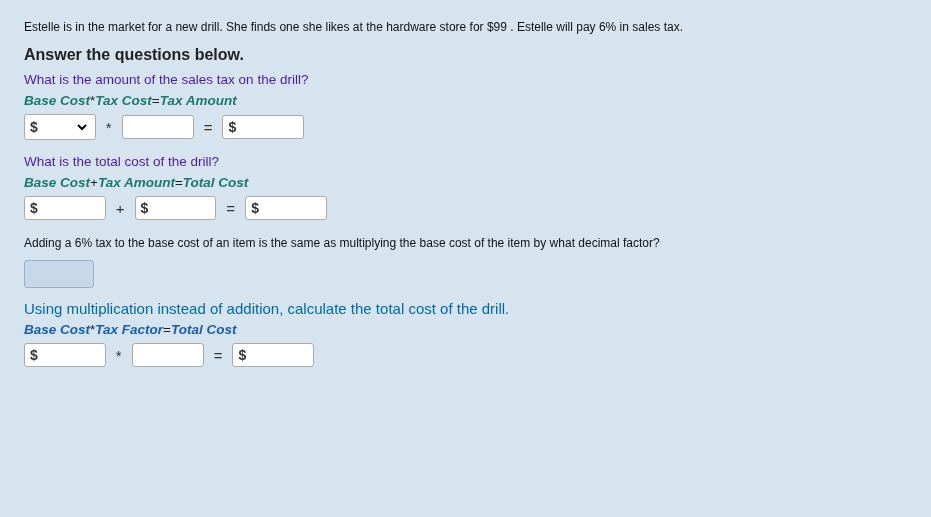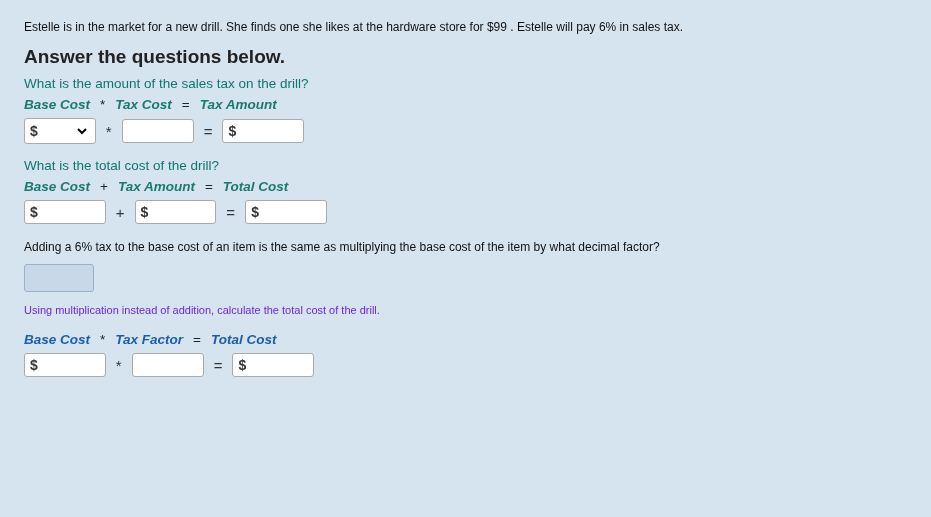--- a/index.html
+++ b/index.html
@@ -13,32 +13,32 @@
       color: #222;
     }
     .intro-text {
       font-size: 12px;
       line-height: 1.5;
       margin-bottom: 10px;
       color: #111;
     }
     .instruction {
       font-weight: bold;
-      font-size: 19px;
+      font-size: 16px;
       margin-bottom: 8px;
     }
     .question {
       font-size: 13.5px;
       margin-bottom: 6px;
-      color: #0f766e;
+      color: #4c1d95;
     }
     .formula-row {
       display: flex;
       align-items: center;
-      gap: 10px;
+      gap: 0;
       margin-bottom: 6px;
       font-weight: bold;
       font-style: italic;
       font-size: 13.5px;
     }
     .formula-row .op {
       font-weight: normal;
       font-style: normal;
     }
     .input-row {
@@ -103,23 +103,23 @@
     }
     .decimal-box {
       background: #c8d8e8;
       border: 1.5px solid #9ab0c8;
       border-radius: 3px;
       width: 70px;
       height: 28px;
       margin-bottom: 12px;
     }
     .using-text {
-      font-size: 11px;
-      margin-bottom: 16px;
-      color: #6d28d9;
+      font-size: 15px;
+      margin-bottom: 5px;
+      color: #0369a1;
     }
     .section {
       margin-bottom: 4px;
     }
     .teal-label {
       color: #1a7a6e;
       font-style: italic;
       font-weight: bold;
     }
     .blue-label {

